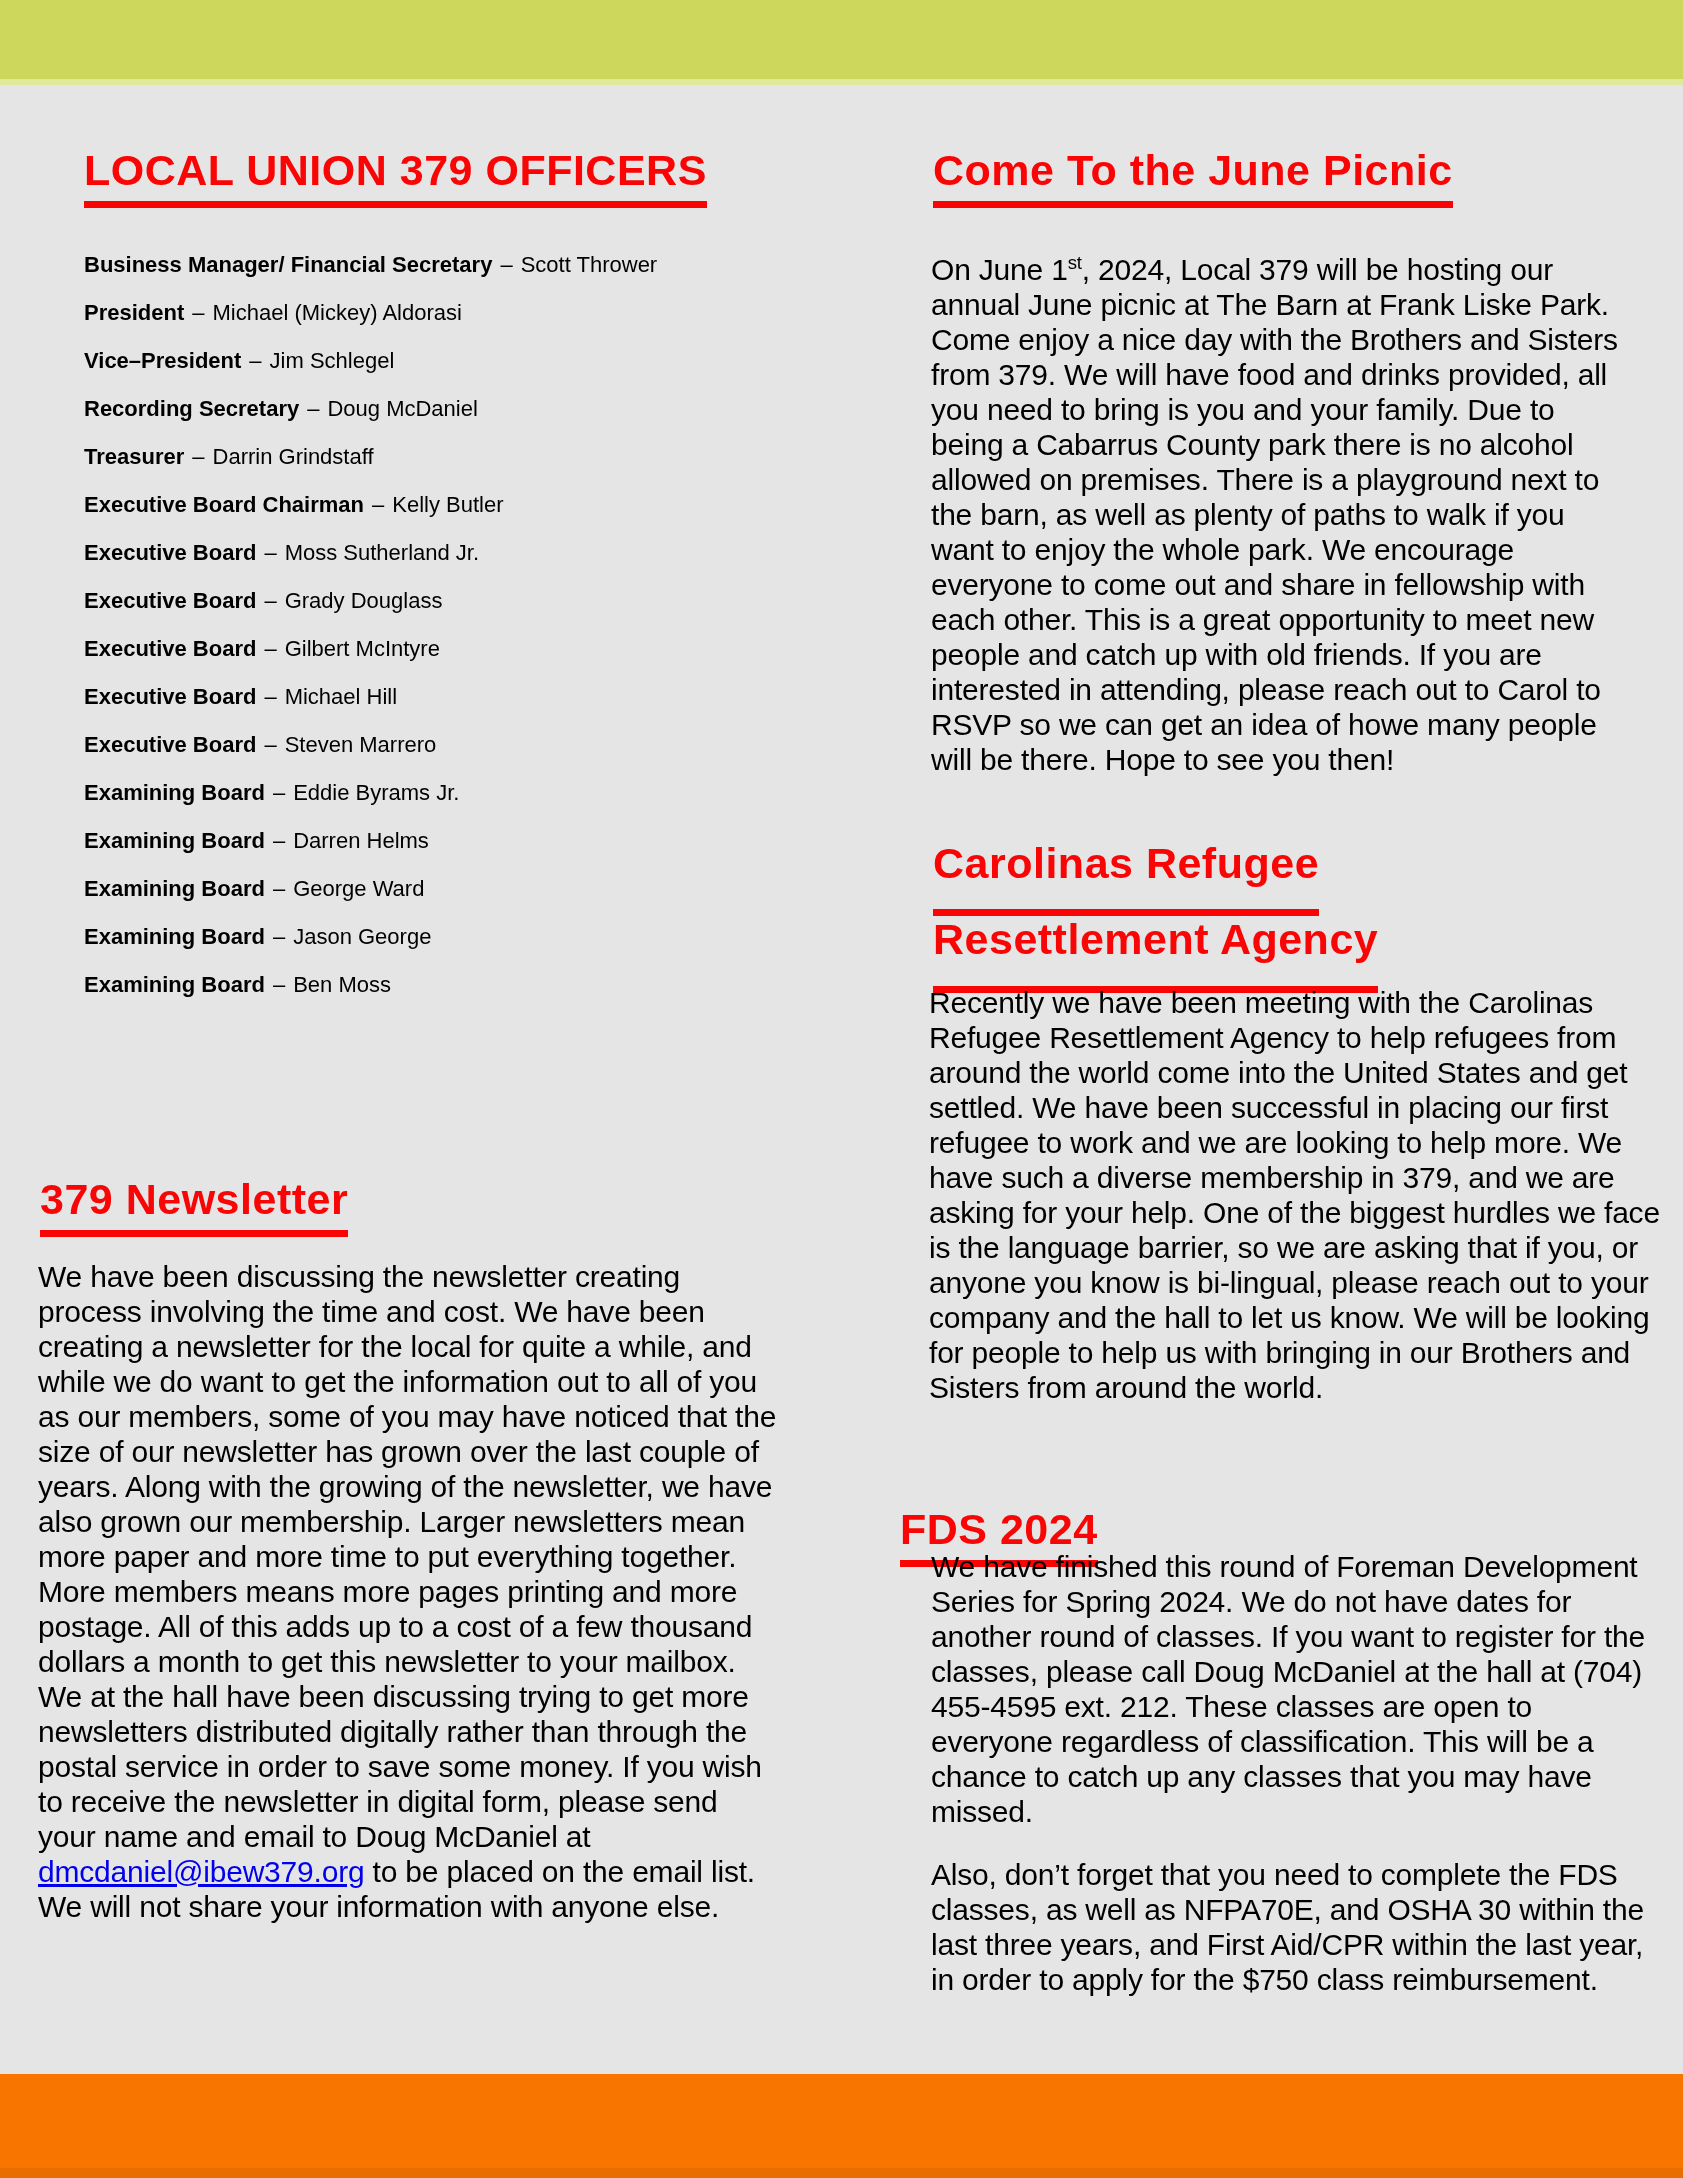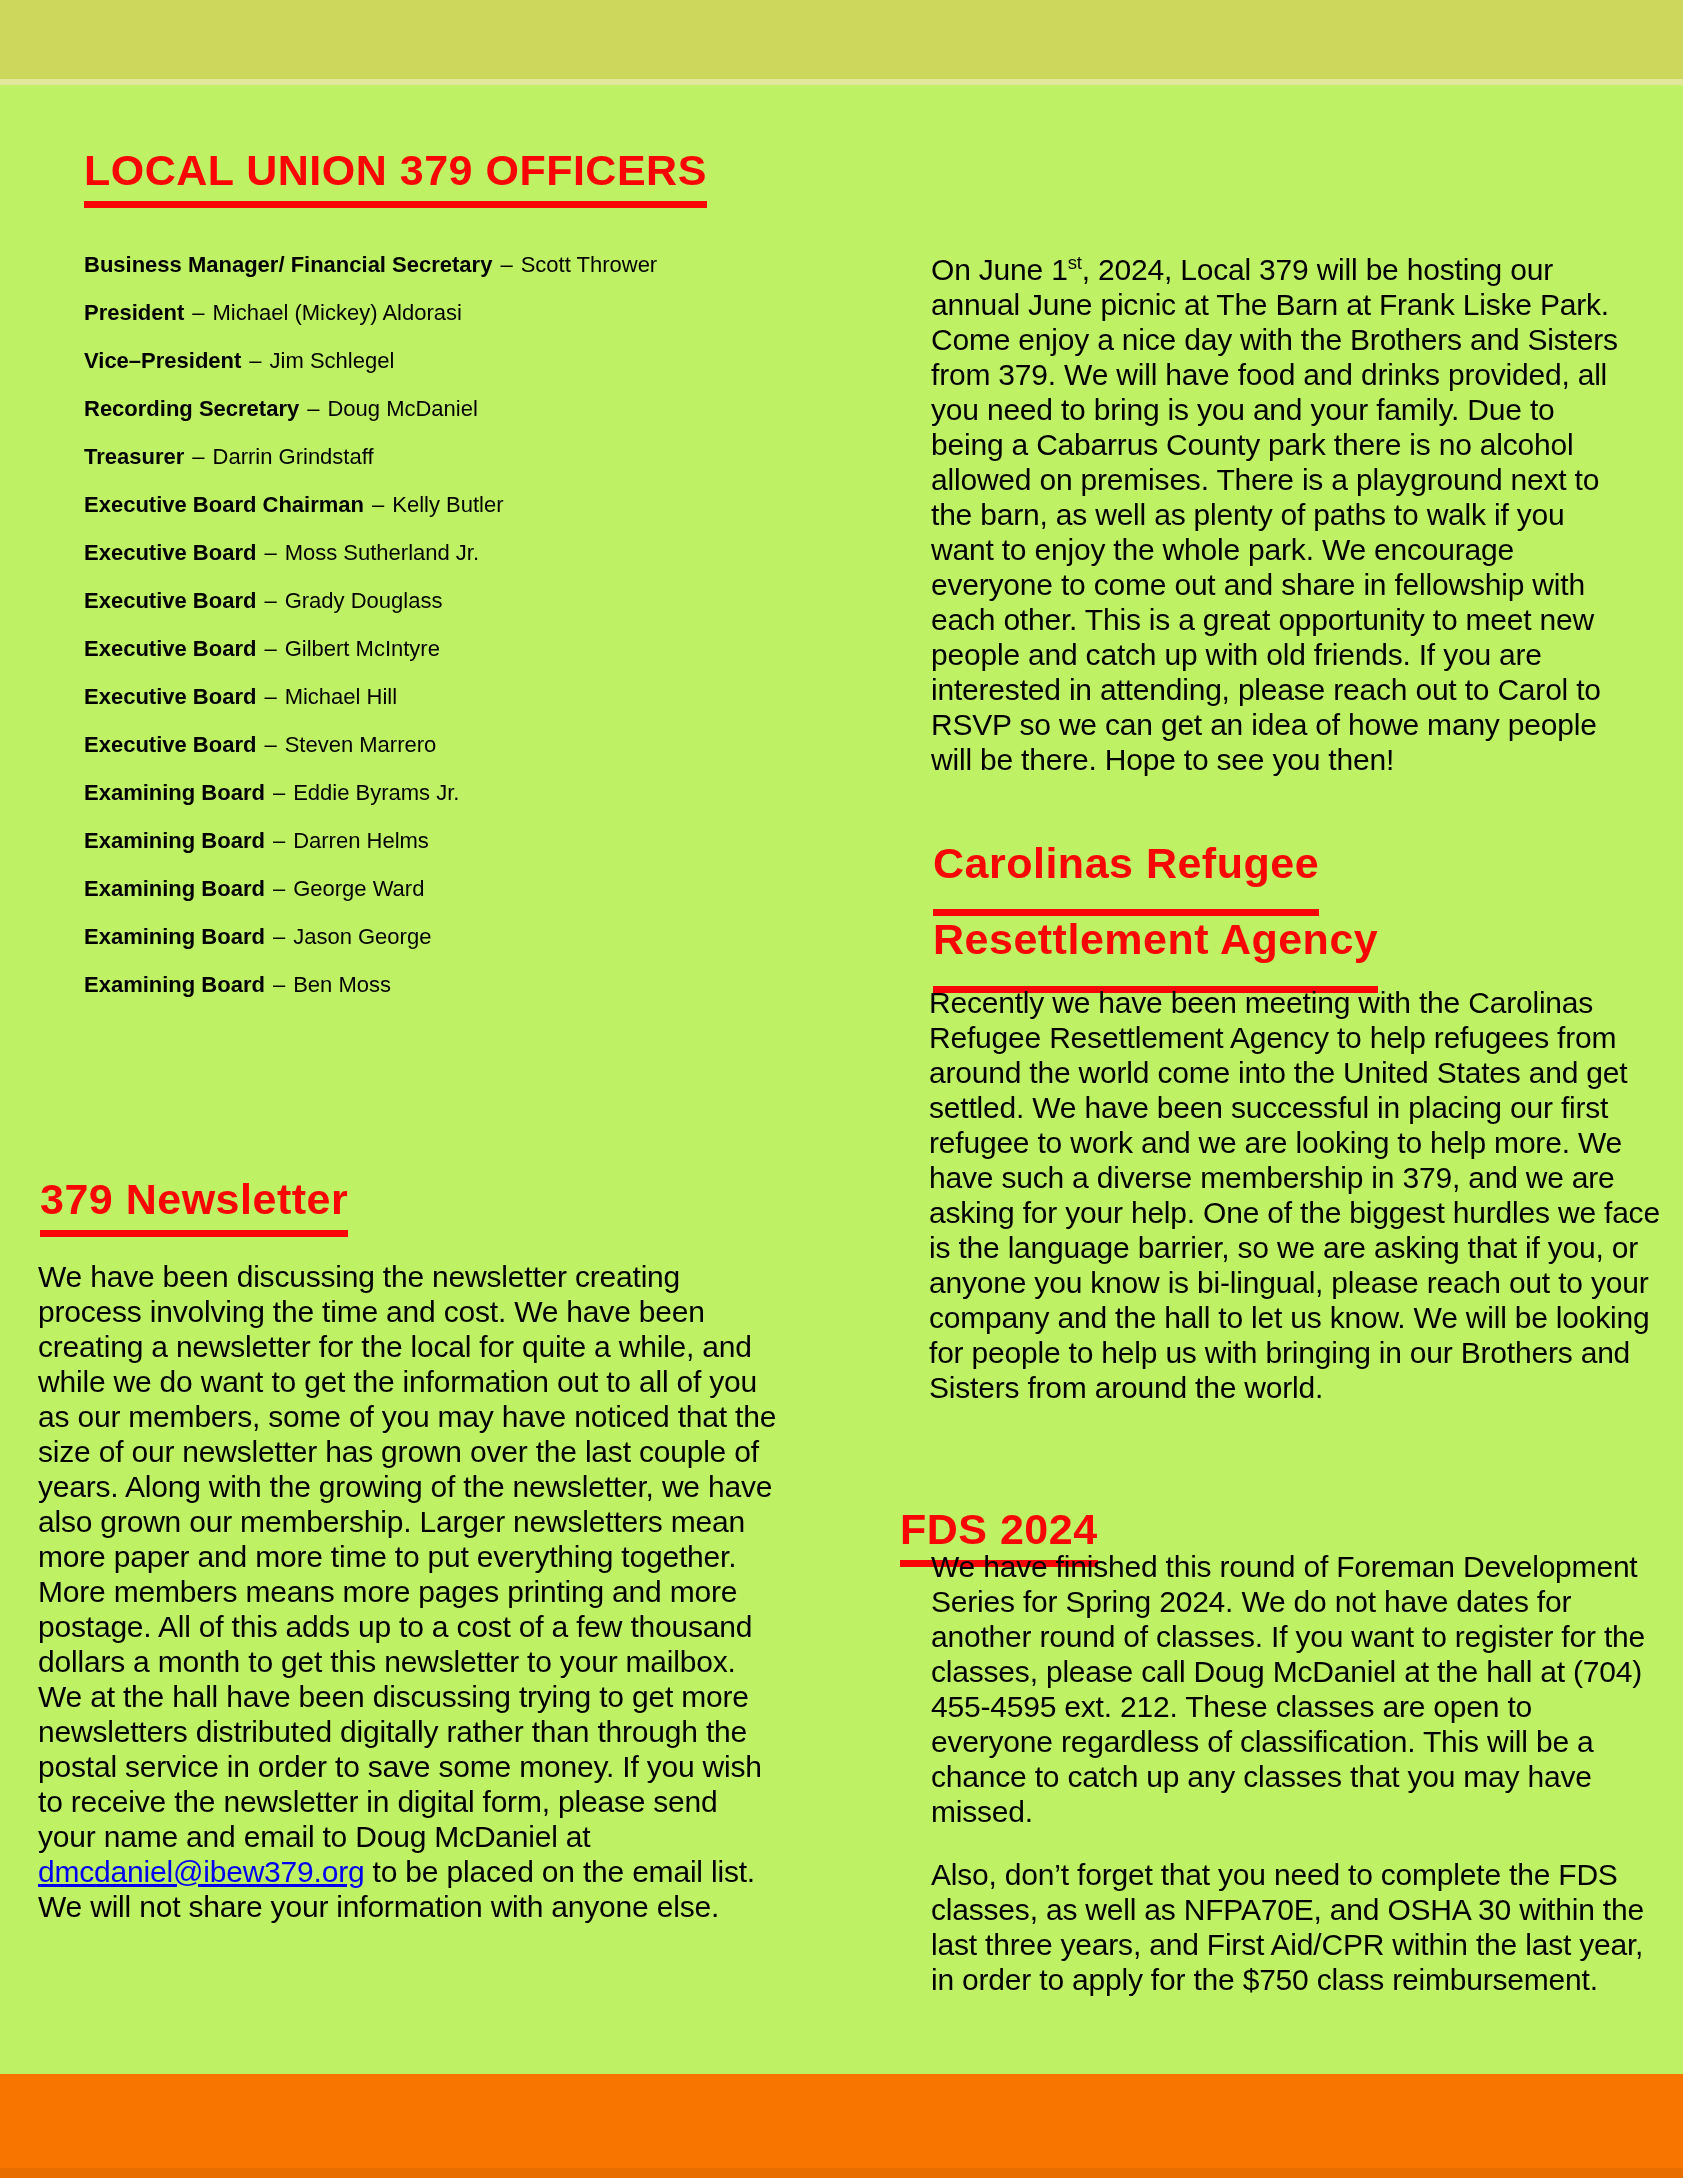--- a/index.html
+++ b/index.html
@@ -1,20 +1,20 @@
 <!DOCTYPE html>
 <html><head>
 <meta charset="utf-8">
 <style>
   html, body { margin: 0; padding: 0; background: #ffffff; }
   .page {
     position: relative;
     width: 1683px;
     height: 2178px;
-    background: #bef264;
+    background: #e5e5e5;
     overflow: hidden;
     font-family: "Liberation Sans", "DejaVu Sans", sans-serif;
     color: #000000;
   }
   .color-bar { position: absolute; left: 0; width: 1683px; }
   .top-bar { top: 0; height: 79px; }
   .top-bar-edge { top: 79px; height: 6px; }
   .bottom-bar { top: 2074px; height: 104px; }
   .bottom-bar-edge { top: 2168px; height: 10px; }
 
@@ -109,20 +109,23 @@
 
       <li class="officer-row"><span class="officer-role">Examining Board</span><span class="officer-sep">–</span><span class="officer-name">Ben Moss</span></li>
     </ul>
 
   <div class="heading" style="left: 40px; top: 1176px; color: rgb(249, 5, 5);">
     <span class="u" style="border-bottom-color: rgb(249, 5, 5);">379 Newsletter</span>
   </div>
 
   <div class="body-text" style="left:38px; top:1259px; width:741px;"><span>We have been discussing the newsletter creating process involving the time and cost. We have been creating a newsletter for the local for quite a while, and while we do want to get the information out to all of you as our members, some of you may have noticed that the size of our newsletter has grown over the last couple of years. Along with the growing of the newsletter, we have also grown our membership. Larger newsletters mean more paper and more time to put everything together. More members means more pages printing and more postage. All of this adds up to a cost of a few thousand dollars a month to get this newsletter to your mailbox. We at the hall have been discussing trying to get more newsletters distributed digitally rather than through the postal service in order to save some money. If you wish to receive the newsletter in digital form, please send your name and email to Doug McDaniel at </span><a class="email-link" style="color: rgb(0, 0, 238);">dmcdaniel@ibew379.org</a><span> to be placed on the email list. We will not share your information with anyone else.</span></div>
 
+  <div class="heading" style="left: 933px; top: 147px; color: rgb(249, 5, 5);">
+    <span class="u" style="border-bottom-color: rgb(249, 5, 5);">Come To the June Picnic</span>
+  </div>
 
   <div class="body-text" style="left:931px; top:252px; width:693px;"><span>On June 1</span><span class="sup">st</span><span>, 2024, Local 379 will be hosting our annual June picnic at The Barn at Frank Liske Park. Come enjoy a nice day with the Brothers and Sisters from 379. We will have food and drinks provided, all you need to bring is you and your family. Due to being a Cabarrus County park there is no alcohol allowed on premises. There is a playground next to the barn, as well as plenty of paths to walk if you want to enjoy the whole park. We encourage everyone to come out and share in fellowship with each other. This is a great opportunity to meet new people and catch up with old friends. If you are interested in attending, please reach out to Carol to RSVP so we can get an idea of howe many people will be there. Hope to see you then!</span></div>
 
   <div class="heading" style="left: 933px; top: 840px; color: rgb(249, 5, 5);">
     <span class="u-row"><span class="u" style="border-bottom-color: rgb(249, 5, 5);">Carolinas Refugee </span></span>
     <span class="u-row" style="margin-top:0;text-decoration:underline;"><span class="u" style="border-bottom-color: rgb(249, 5, 5);">Resettlement Agency</span></span>
   </div>
 
   <div class="body-text" style="left:929px; top:985px; width:744px;">Recently we have been meeting with the Carolinas Refugee Resettlement Agency to help refugees from around the world come into the United States and get settled. We have been successful in placing our first refugee to work and we are looking to help more. We have such a diverse membership in 379, and we are asking for your help. One of the biggest hurdles we face is the language barrier, so we are asking that if you, or anyone you know is bi-lingual, please reach out to your company and the hall to let us know. We will be looking for people to help us with bringing in our Brothers and Sisters from around the world.</div>
 

